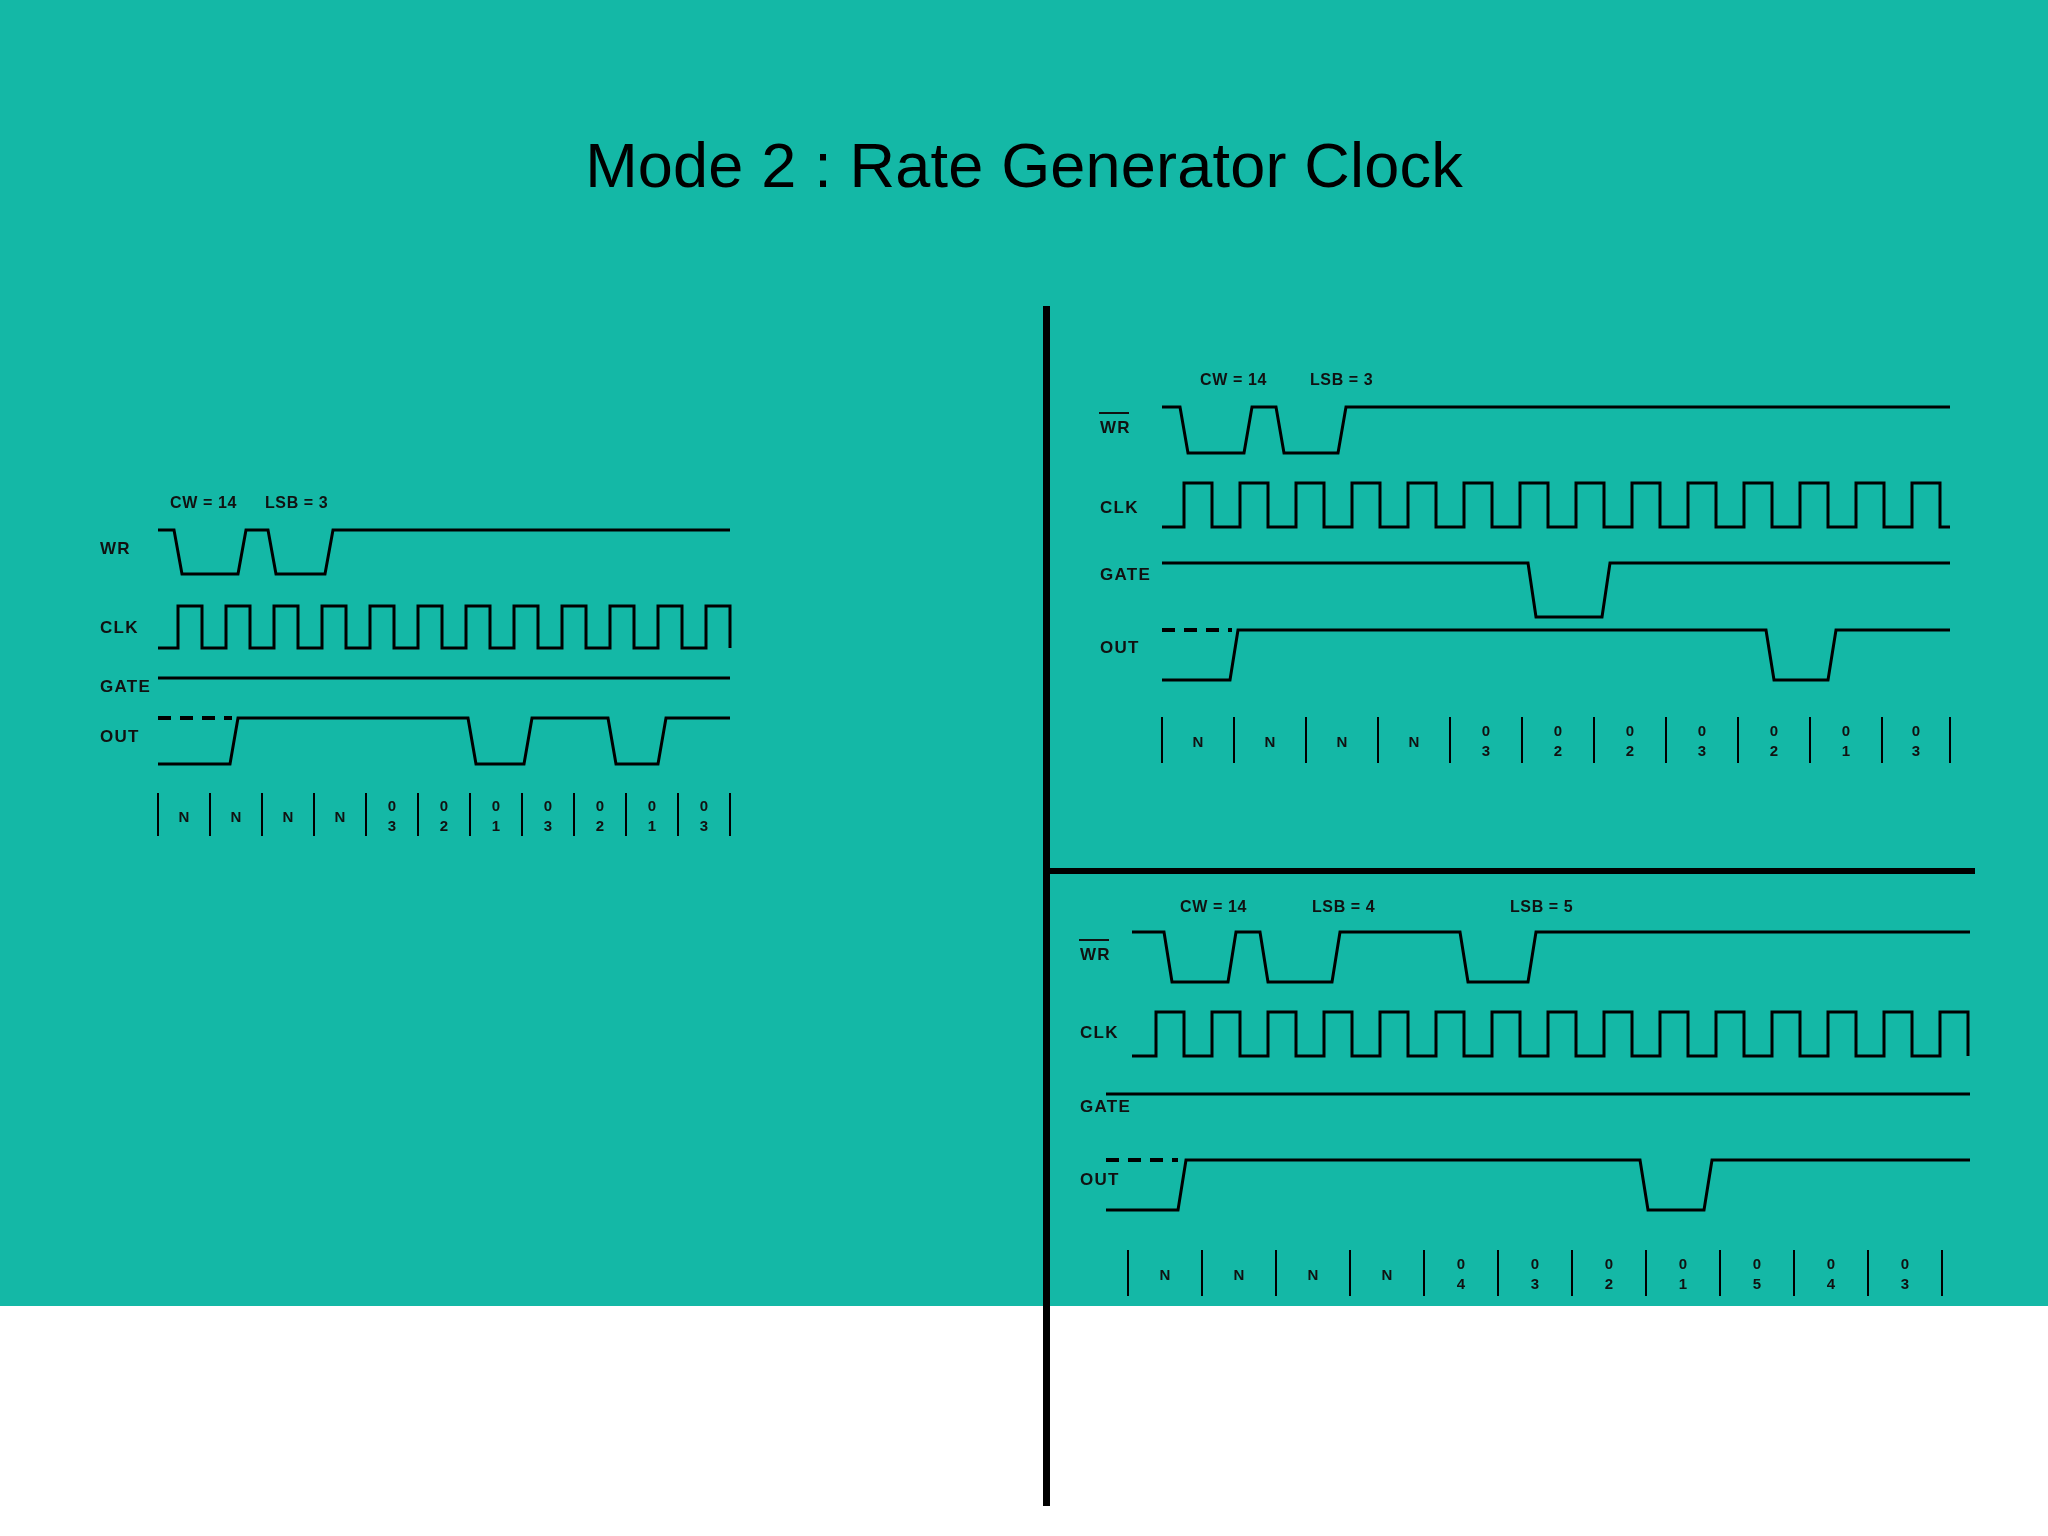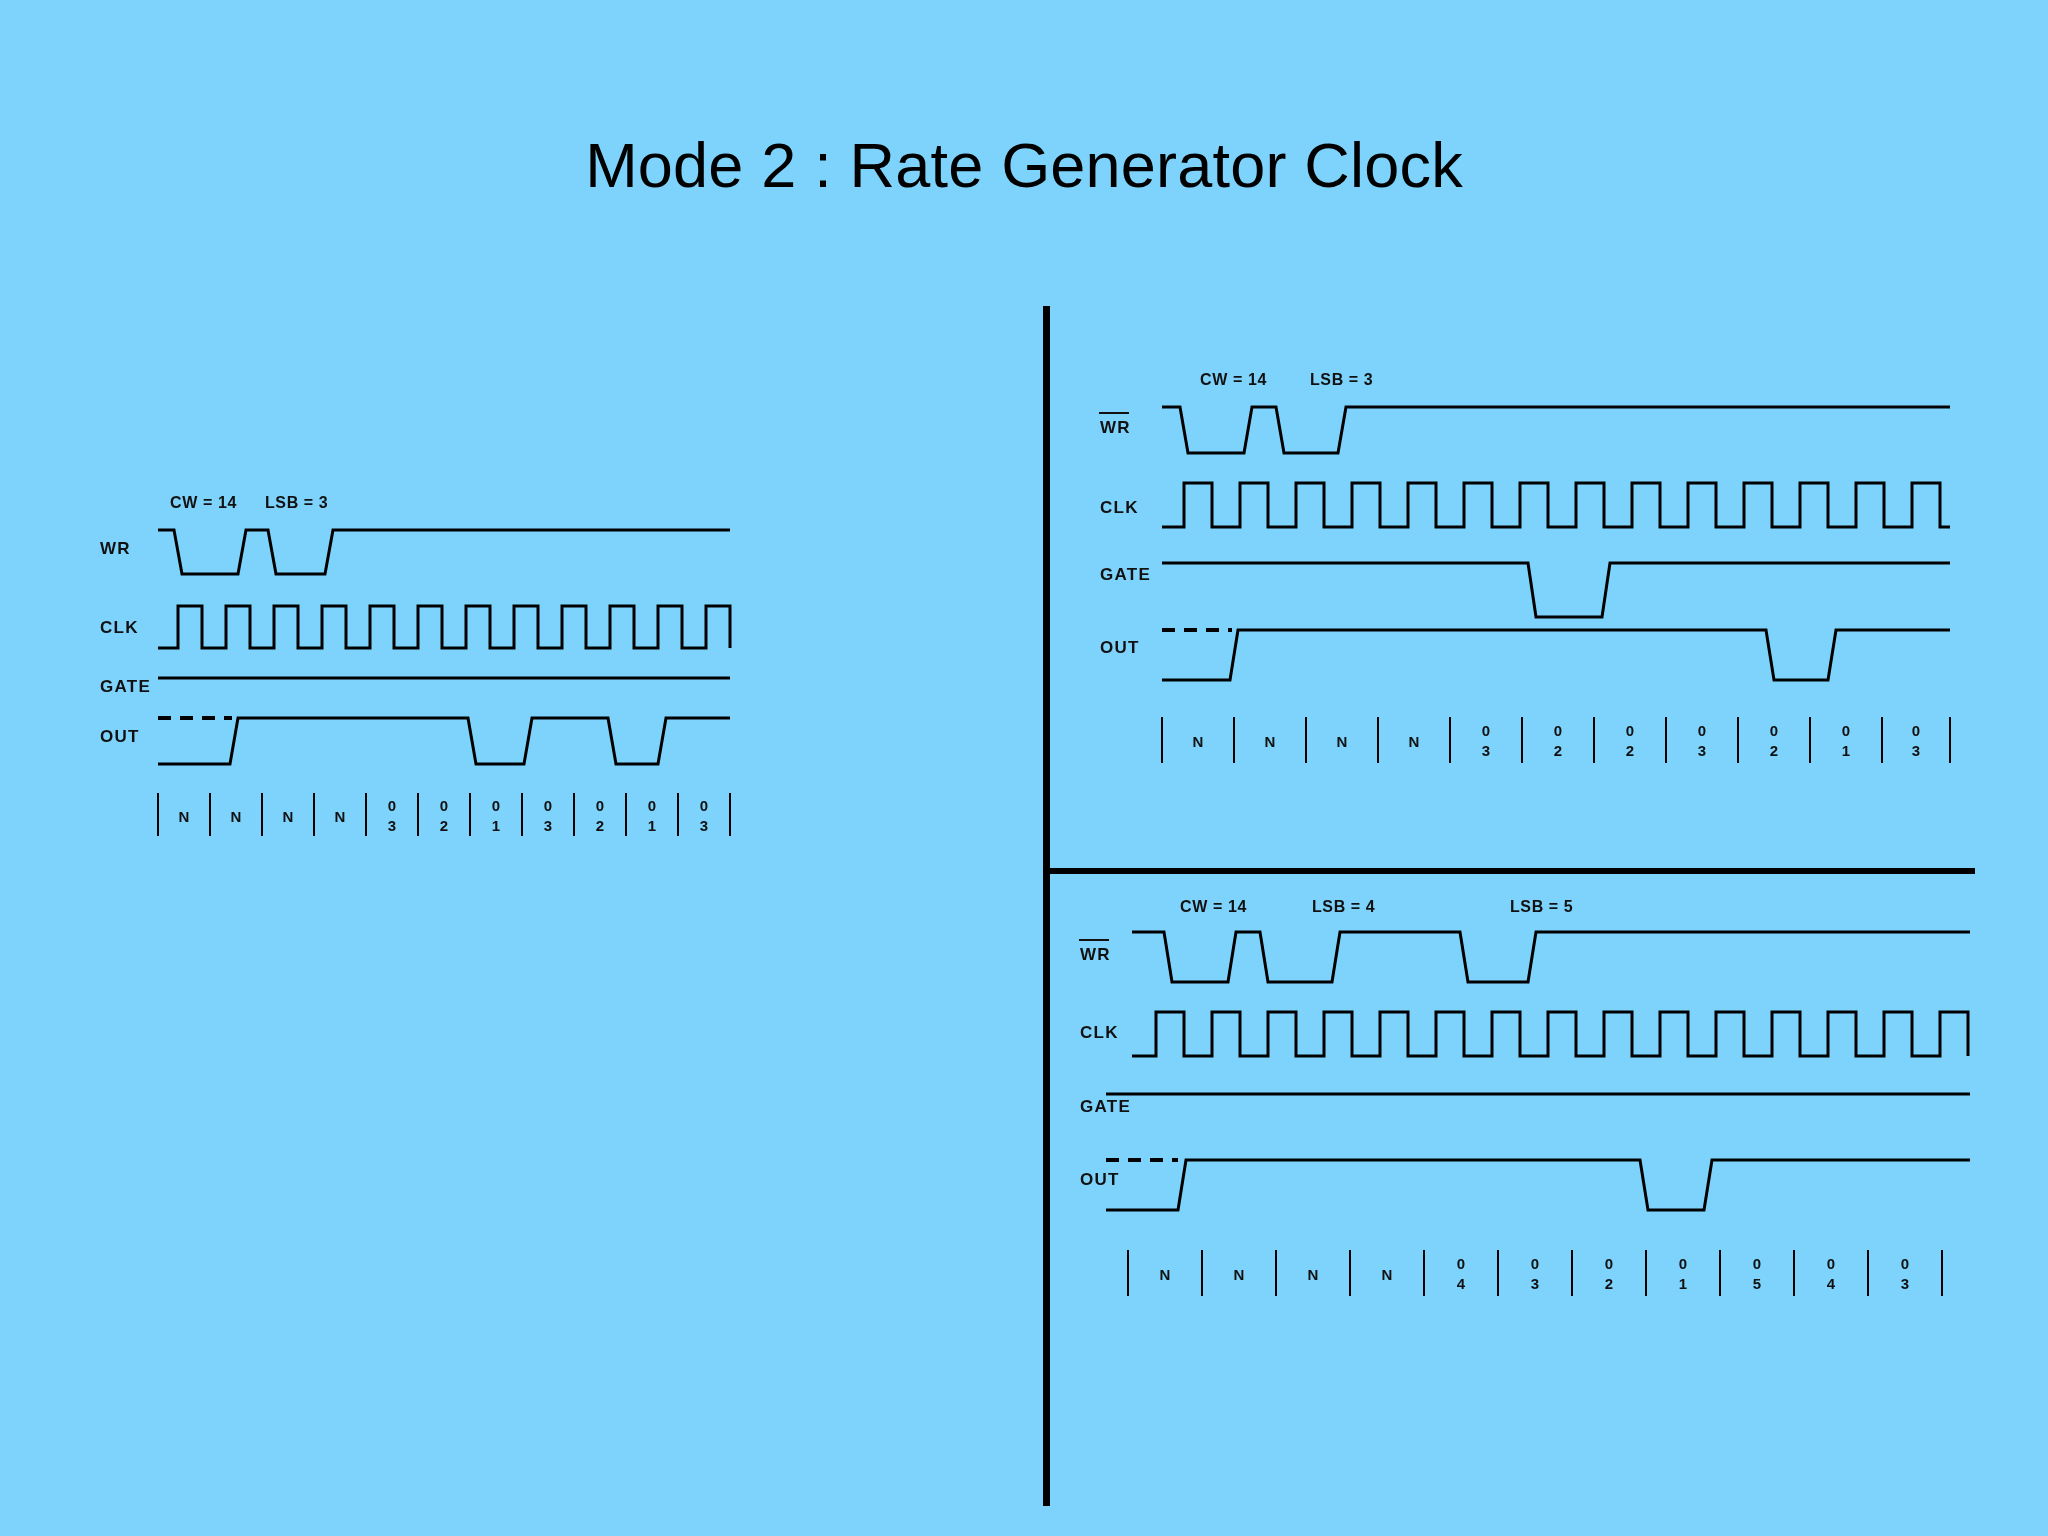--- a/index.html
+++ b/index.html
@@ -11,22 +11,22 @@
     width: 2048px;
     height: 1536px;
     font-family: "Liberation Sans", sans-serif;
     position: relative;
     overflow: hidden;
   }
   #slide {
     position: absolute;
     left: 0; top: 0;
     width: 2048px;
-    height: 1536px;
-    background: #7dd3fc;
+    height: 1306px;
+    background: #14b8a6;
   }
   #slide-title {
     position: absolute;
     left: 0;
     top: 132px;
     width: 2048px;
     text-align: center;
     font-size: 63px;
     font-weight: normal;
     color: #000000;

